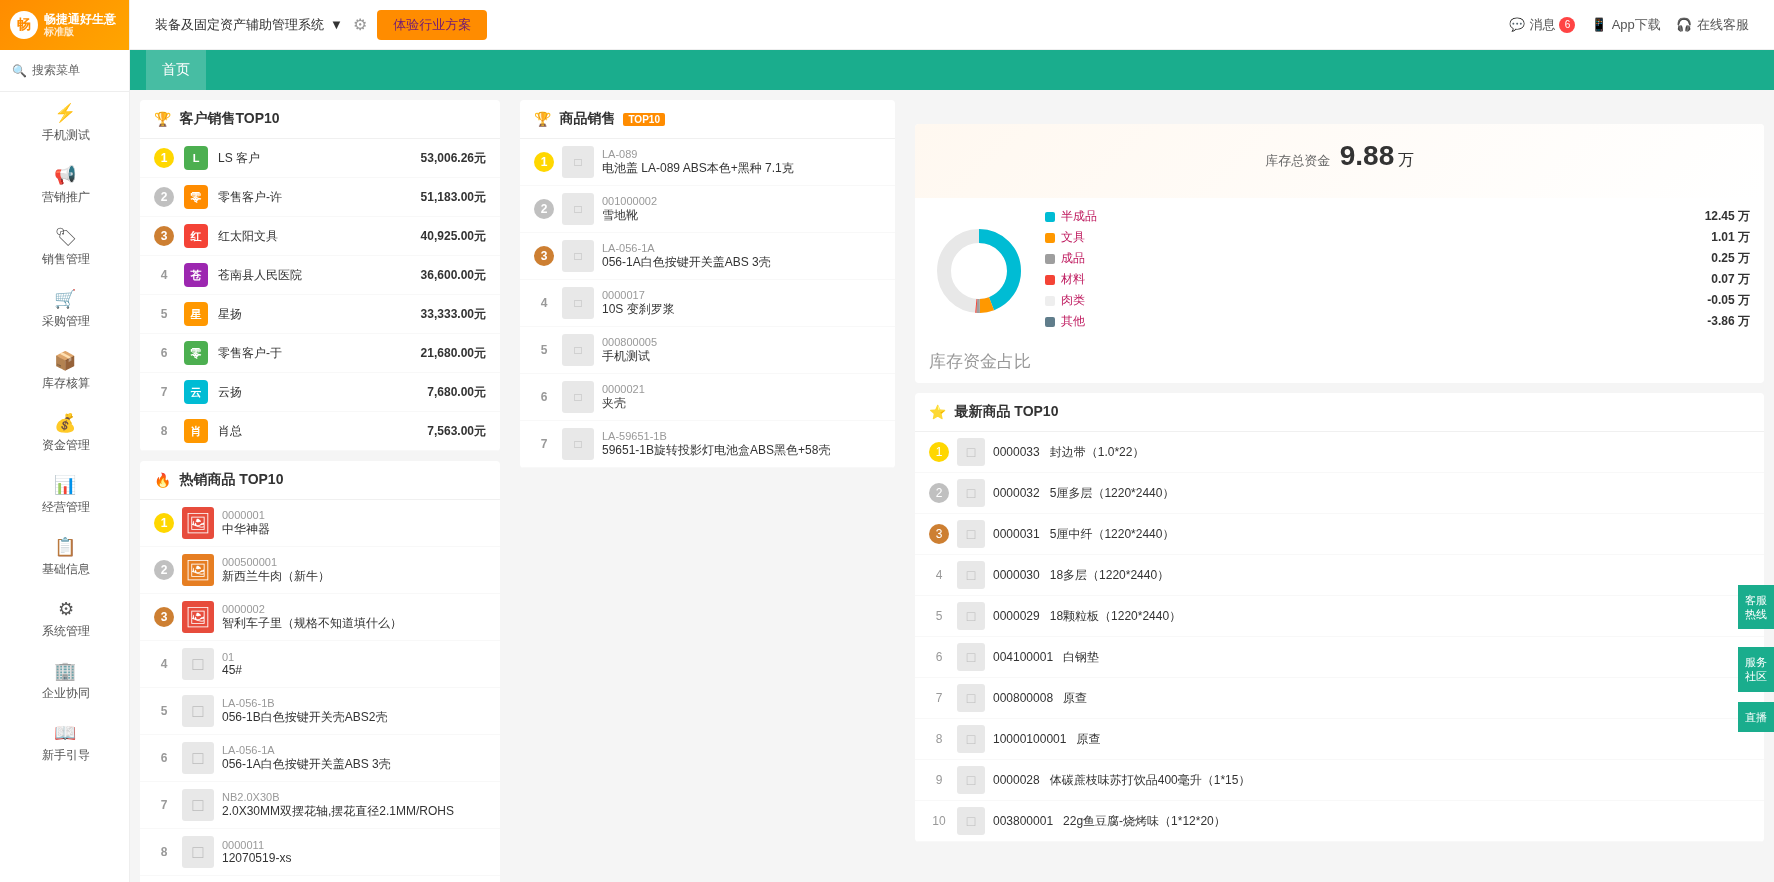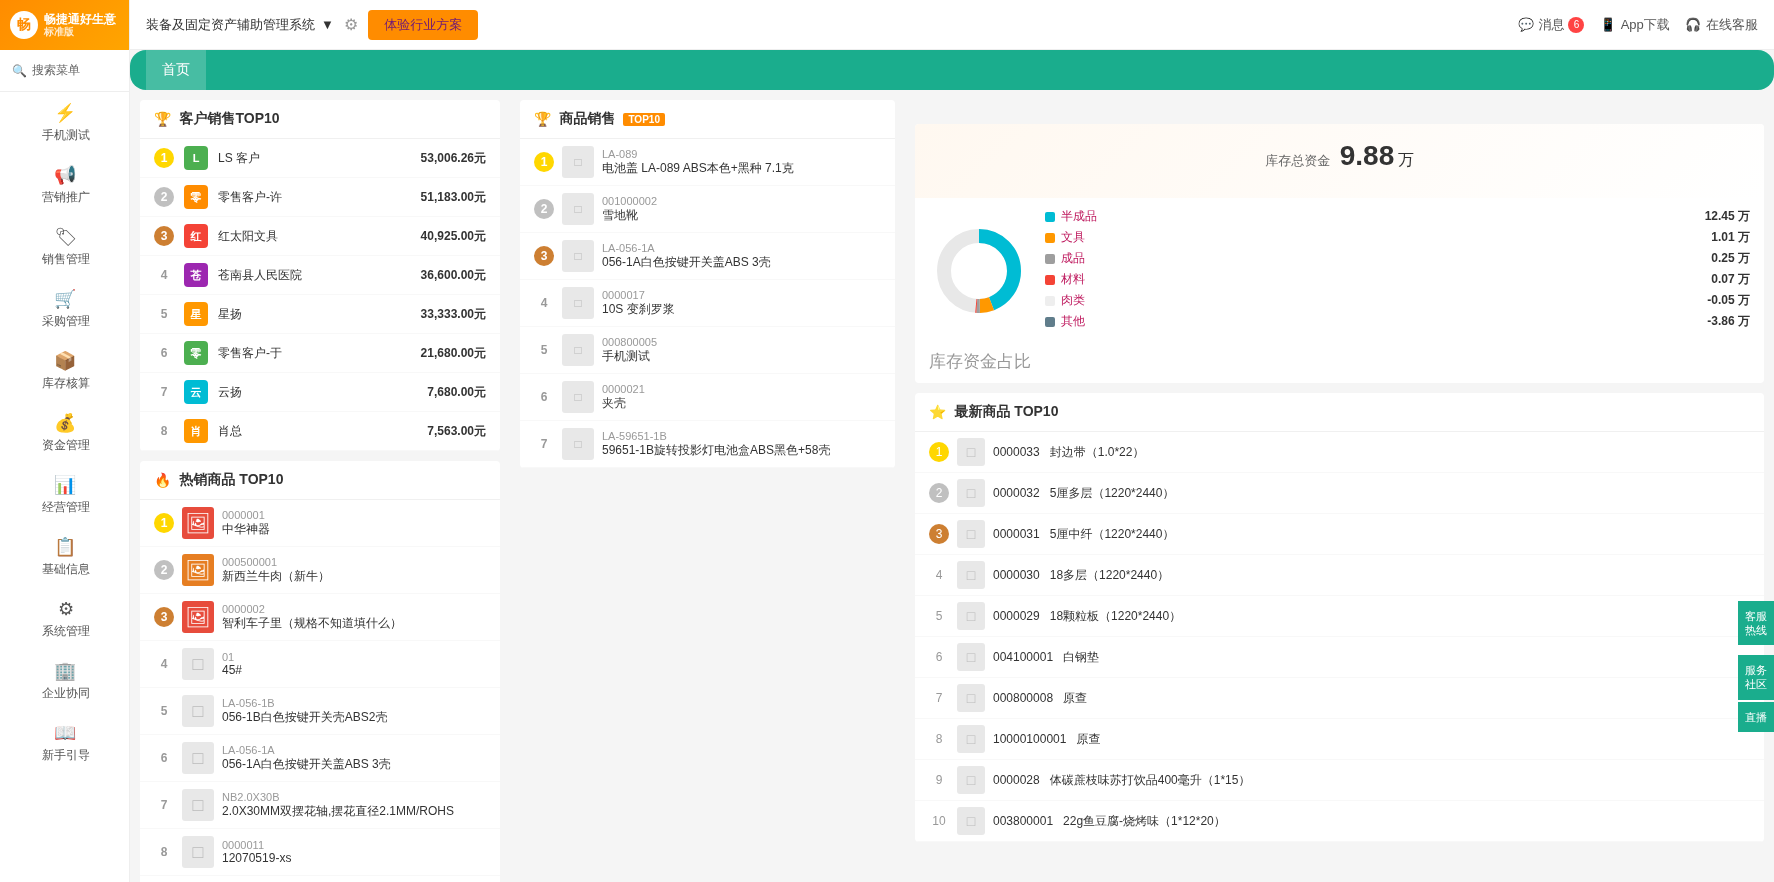--- a/index.html
+++ b/index.html
@@ -60,21 +60,21 @@
       flex-direction: column;
       overflow: hidden;
     }
 
     
     .topbar {
       background: #fff;
       border-bottom: 1px solid #eee;
       display: flex;
       align-items: center;
-      padding: 0 16px;
+      padding: 0 25px;
       height: 50px;
       gap: 10px;
     }
     .topbar-system {
       display: flex; align-items: center; gap: 6px;
       font-size: 13px; color: #333; cursor: pointer;
     }
     .topbar-gear { color: #999; cursor: pointer; font-size: 16px; }
     .topbar-trial-btn {
       background: #ff8c00; color: #701a75; border: none;
@@ -87,21 +87,21 @@
     .topbar-right-item { display: flex; align-items: center; gap: 4px; cursor: pointer; }
     .badge {
       background: #f44; color: #fff; border-radius: 50%; width: 16px; height: 16px;
       font-size: 10px; display: flex; align-items: center; justify-content: center;
     }
 
     
     .page-nav {
       background: #1aad8d;
       display: flex; align-items: center;
-      height: 40px; padding: 0 16px; border-radius: 16px;
+      height: 40px; padding: 0 16px;
     }
     .page-nav-item {
       color: #fff; padding: 0 16px; height: 40px; display: flex; align-items: center;
       cursor: pointer; font-size: 14px;
     }
     .page-nav-item.active { background: rgba(255,255,255,0.2); }
 
     
     .content-area {
       flex: 1; overflow: hidden; display: flex; gap: 0;
@@ -232,21 +232,21 @@
     }
     .newest-name { flex: 1; color: #333; font-size: 12px; }
 
     
     .float-btns {
       position: fixed;
       right: 0;
       bottom: 150px;
       display: flex;
       flex-direction: column;
-      gap: 2px;
+      gap: 10px;
     }
     .float-btn {
       background: #1aad8d;
       color: #fff;
       width: 36px;
       padding: 8px 4px;
       font-size: 11px;
       text-align: center;
       cursor: pointer;
       line-height: 1.3;

